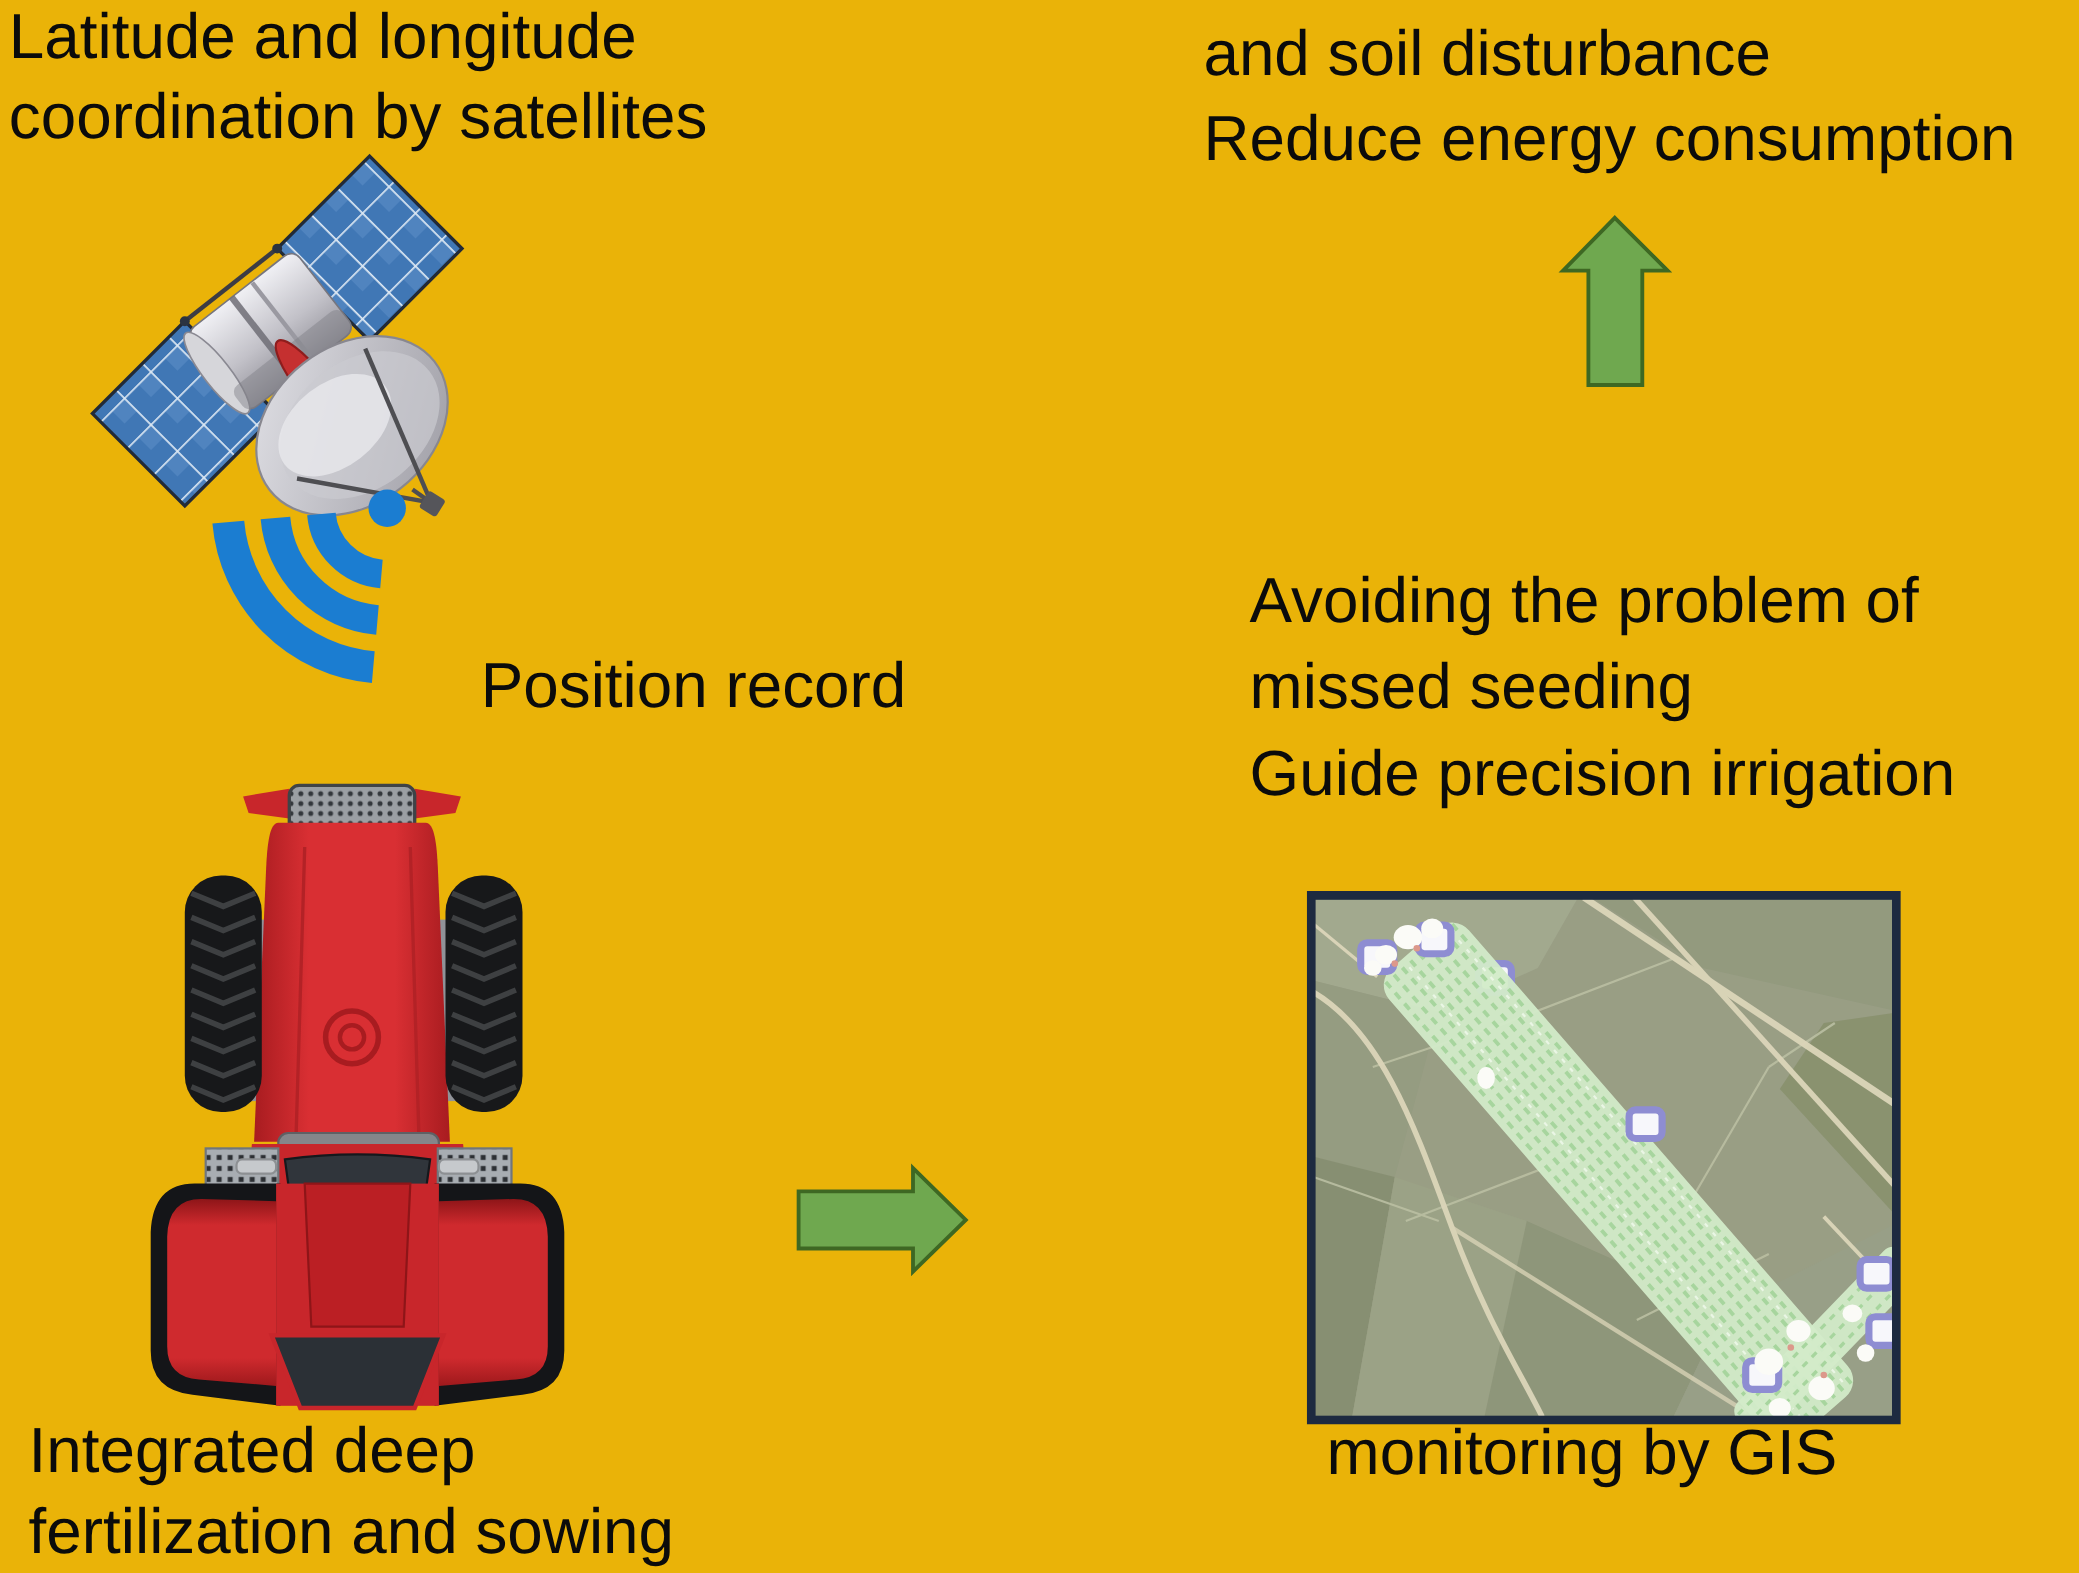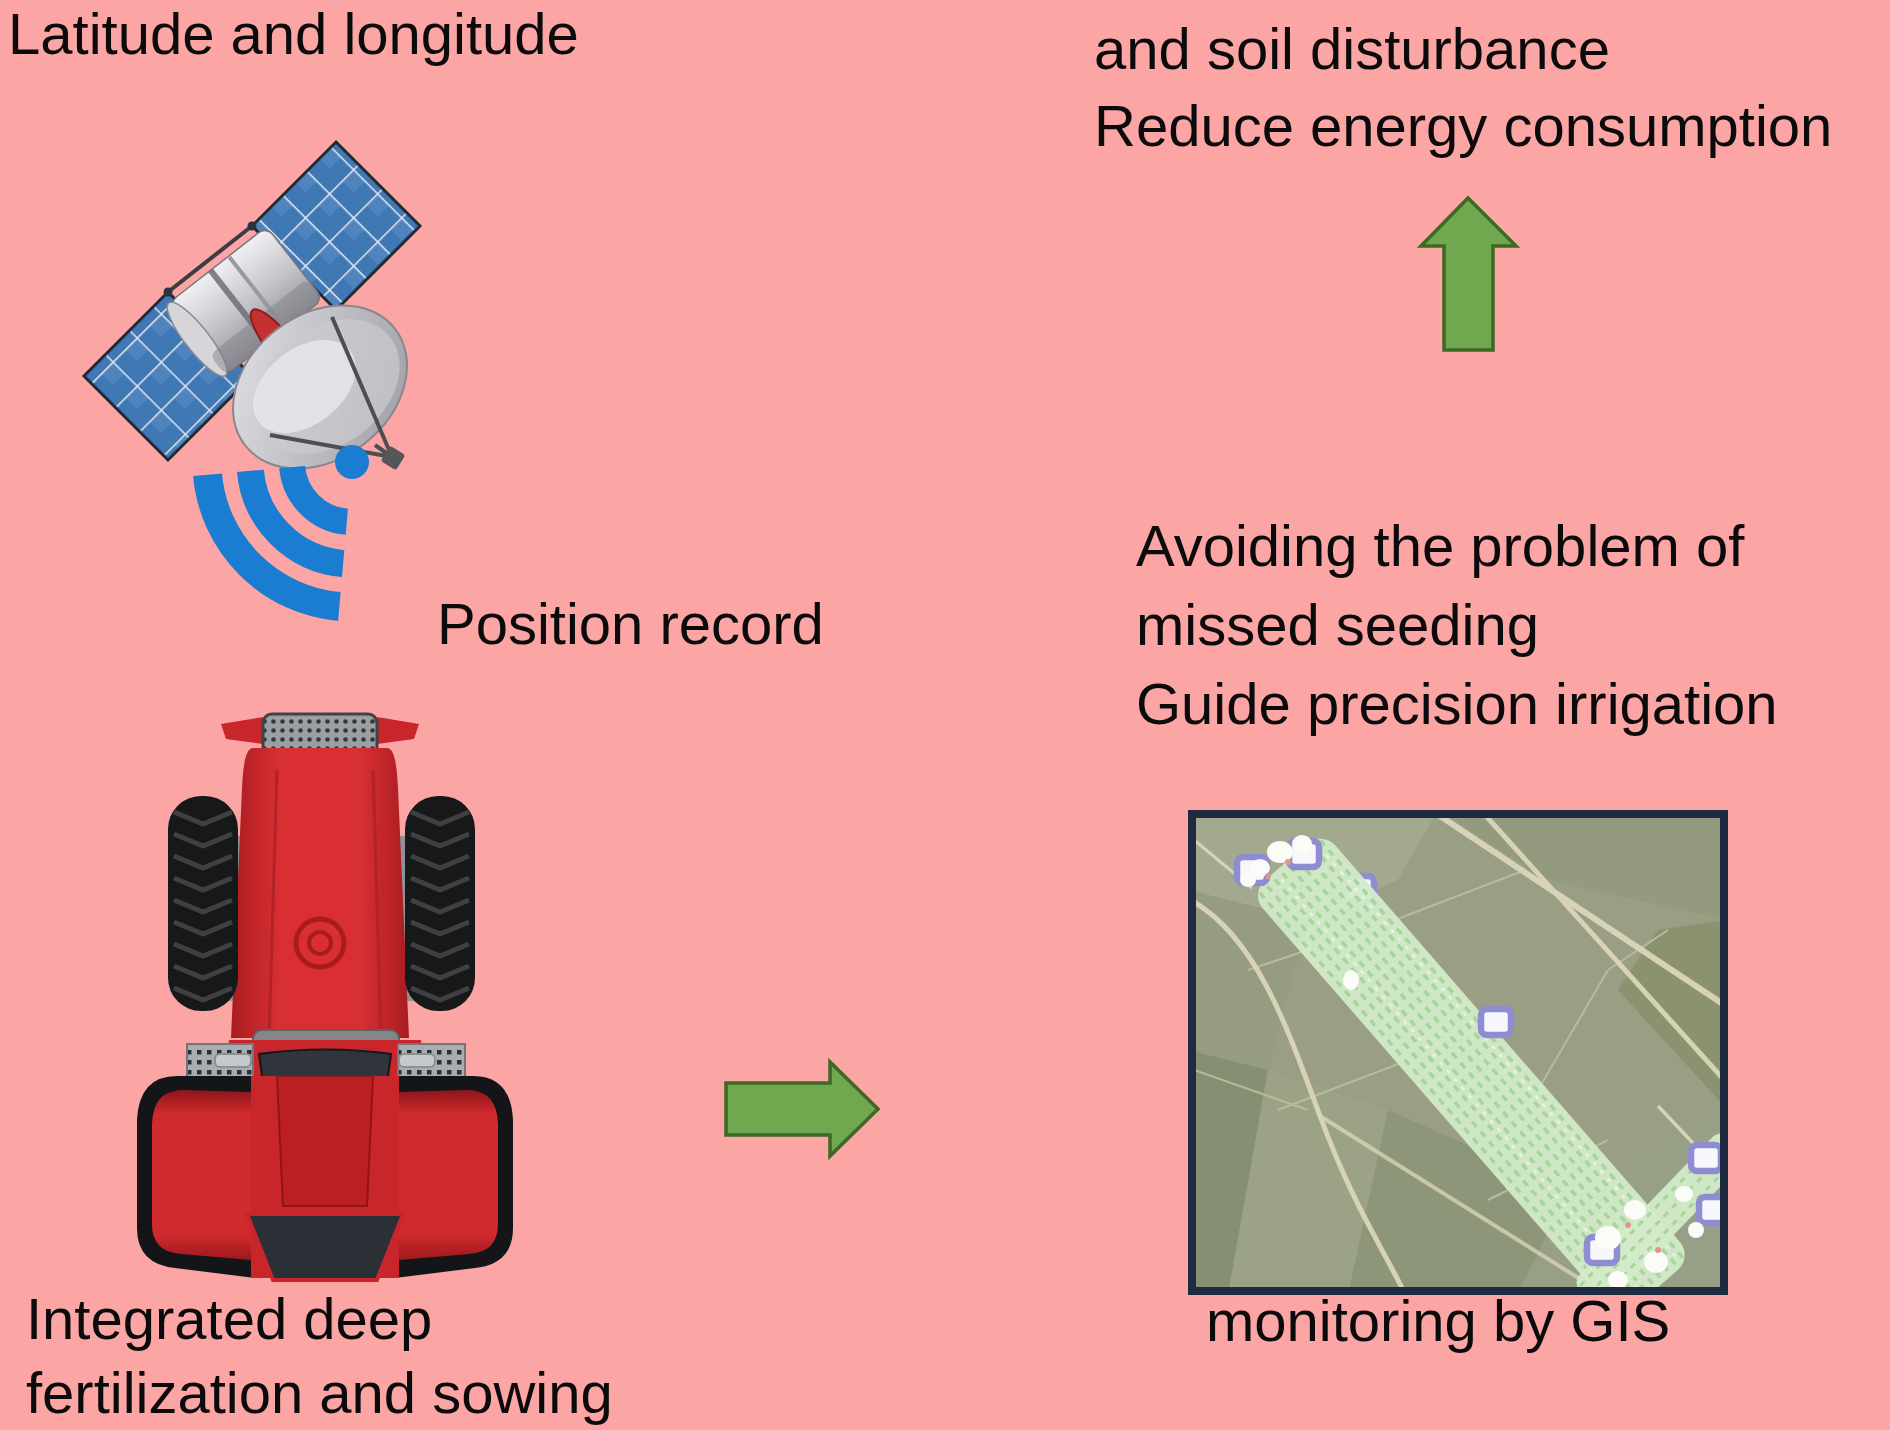--- a/index.html
+++ b/index.html
@@ -1,33 +1,34 @@
 <!DOCTYPE html>
 <html><head>
 <meta charset="utf-8">
 <style>
   html,body{margin:0;padding:0;background:#ffffff;}
   #figure{
     position:relative;
     width:1890px;height:1430px;
-    background:#fca5a5;
+    background:#eab308;
     overflow:hidden;
     font-family:"Liberation Sans","DejaVu Sans",sans-serif;
     color:#0b0b0b;
   }
   .cap{position:absolute;font-size:58px;line-height:72px;white-space:nowrap;color:#0b0b0b;}
   .abs{position:absolute;}
 </style>
 </head>
 <body>
 
 <div id="figure">
 
   <div class="cap" style="left:8px;top:-2px;">
     <div>Latitude and longitude</div>
+    <div>coordination by satellites</div>
   </div>
 
   <svg class="abs" style="left:70px;top:105px;" width="370" height="385" viewBox="0 0 370 385">
     <defs>
       <pattern id="grid1" width="34" height="34" patternUnits="userSpaceOnUse" patternTransform="rotate(45 266 121)">
         <rect width="34" height="34" fill="#4077b5"></rect>
         <rect width="17" height="17" fill="#5d8ec7" opacity="0.55"></rect>
         <path d="M0,0H34 M0,0V34" stroke="#dde8f3" stroke-width="3" fill="none"></path>
       </pattern>
       <linearGradient id="bodyGrad" x1="0" y1="0" x2="0" y2="1">

